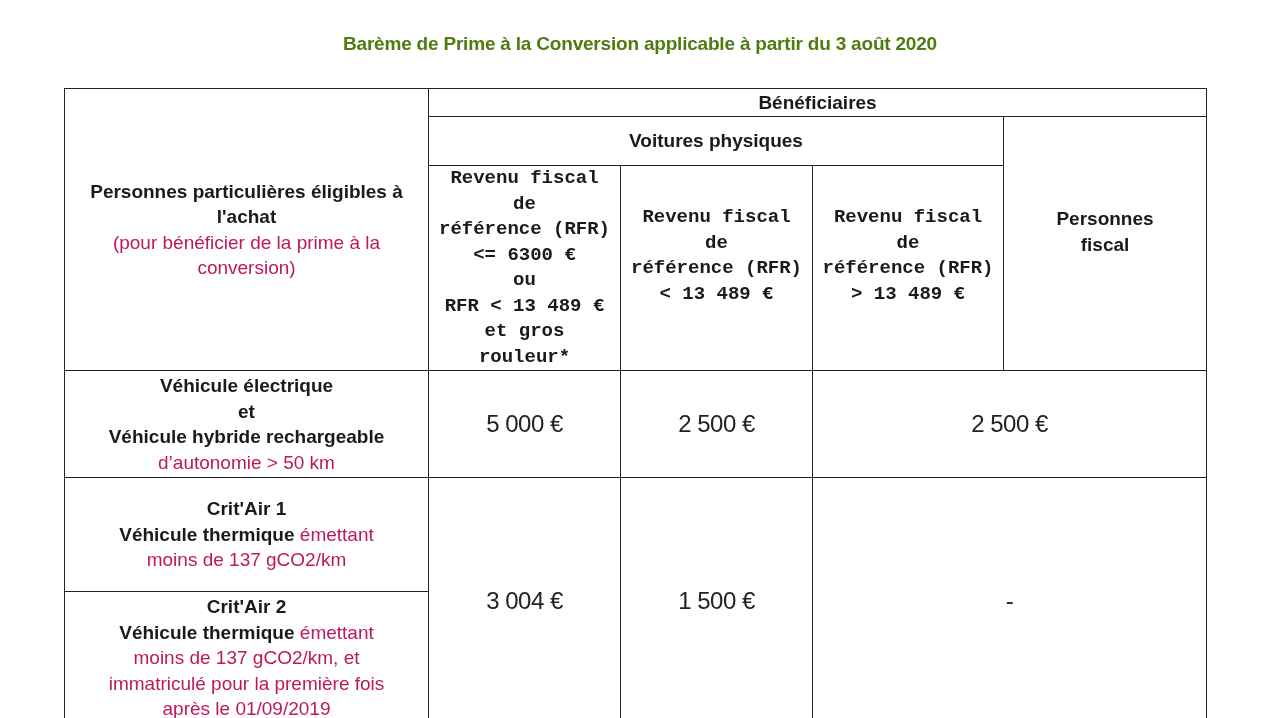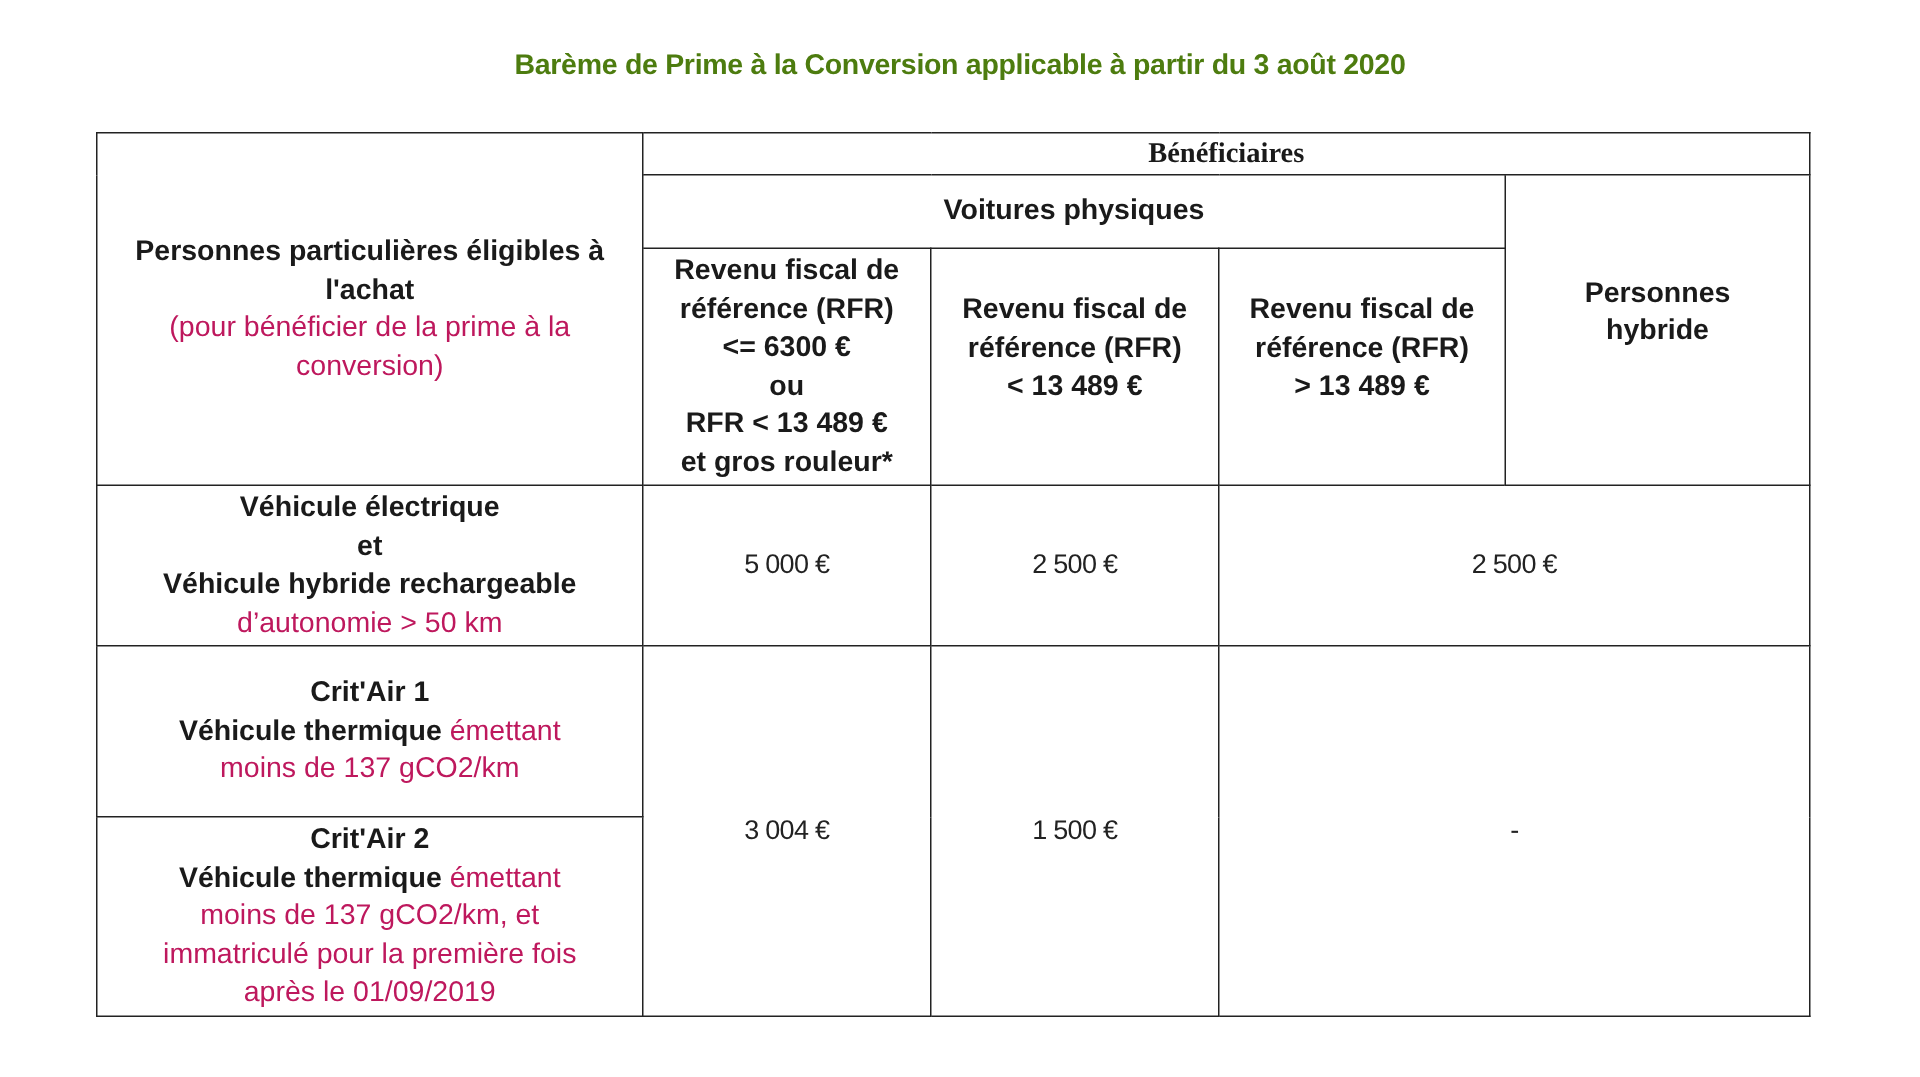--- a/index.html
+++ b/index.html
@@ -6,24 +6,24 @@
   body { width: 1280px; height: 718px; position: relative; overflow: hidden;
          font-family: "Liberation Sans", "DejaVu Sans", sans-serif; color: #1a1a1a; }
   .title { position: absolute; left: 0; top: 33px; width: 1280px; text-align: center;
            font-size: 19px; font-weight: bold; color: #4d7c0f; letter-spacing: -0.2px; }
   table { position: absolute; left: 64px; top: 88px; border-collapse: collapse;
           table-layout: fixed; width: 1142px; }
   td { border: 1.6px solid #222; text-align: center; vertical-align: middle;
        padding: 0 6px; font-size: 19px; line-height: 25.5px; }
   .b { font-weight: bold; color: #1a1a1a; }
   .n { font-weight: normal; color: #be185d; }
-  .val { font-size: 18px; color: #222; letter-spacing: -0.5px; }
-  .h1 { height: 27px; font-weight: bold; font-family: Liberation Serif, serif; }
+  .val { font-size: 24px; color: #222; letter-spacing: -0.5px; }
+  .h1 { height: 27px; font-weight: bold; }
   .h2 { height: 48px; font-weight: bold; }
-  .h3 { height: 157px; font-weight: bold; }
+  .h3 { height: 157px; font-weight: bold; font-family: Liberation Mono, monospace; }
 </style>
 </head>
 <body>
 
 <div class="title">Barème de Prime à la Conversion applicable à partir du 3 août 2020</div>
 
 <table>
   <colgroup>
     <col style="width:364px">
     <col style="width:192px">
@@ -38,21 +38,21 @@
       <div class="b">l'achat</div>
       <div class="n">(pour bénéficier de la prime à la</div>
       <div class="n">conversion)</div>
     </td>
     <td colspan="4" class="h1">Bénéficiaires</td>
   </tr>
   <tr>
     <td colspan="3" class="h2">Voitures physiques</td>
     <td rowspan="2" class="b">
       <div>Personnes</div>
-      <div>hybride</div>
+      <div>fiscal</div>
       <div style="height:24px"></div>
     </td>
   </tr>
   <tr>
     <td class="h3">
       <div>Revenu fiscal de</div>
       <div>référence (RFR)</div>
       <div>&lt;= 6300 €</div>
       <div>ou</div>
       <div>RFR &lt; 13 489 €</div>

